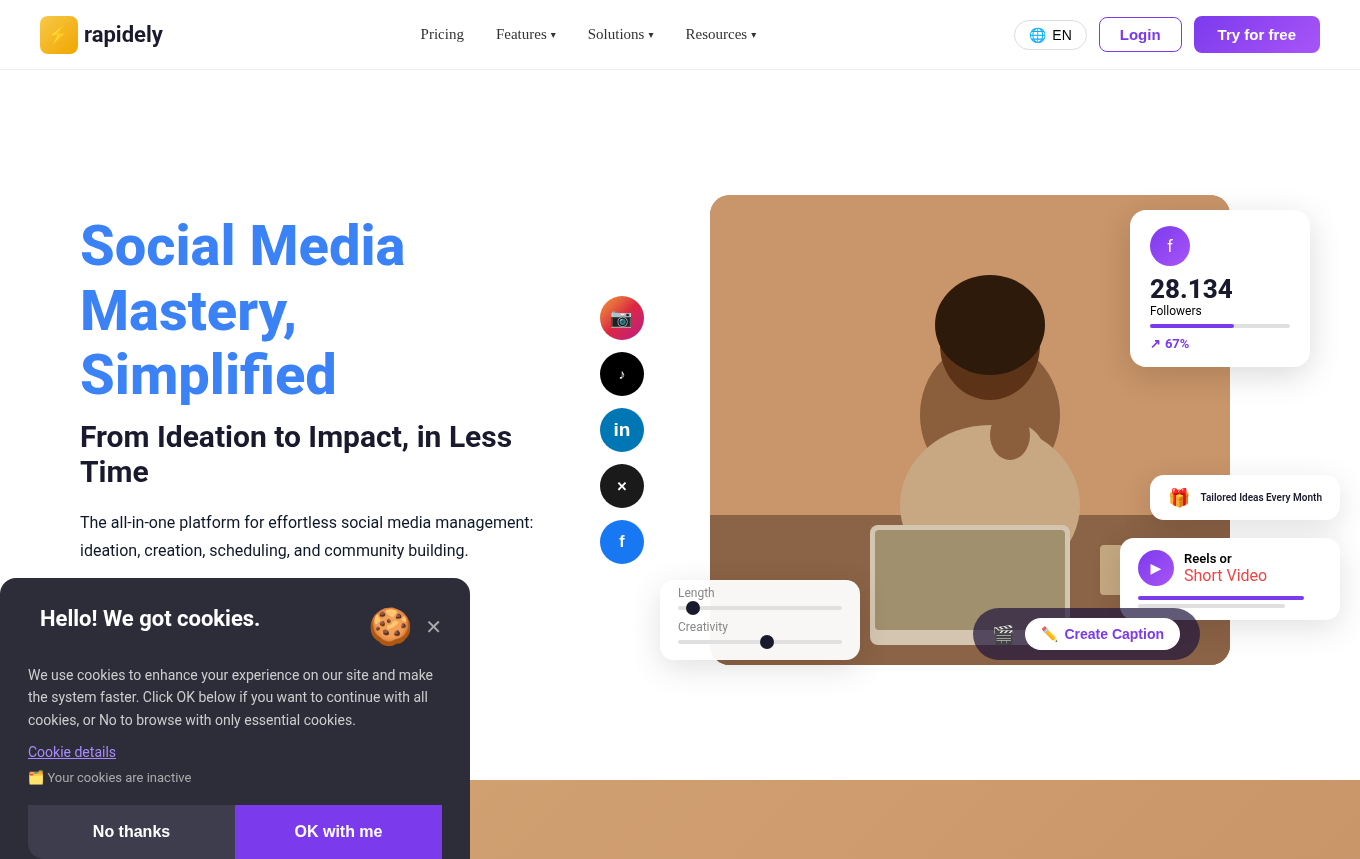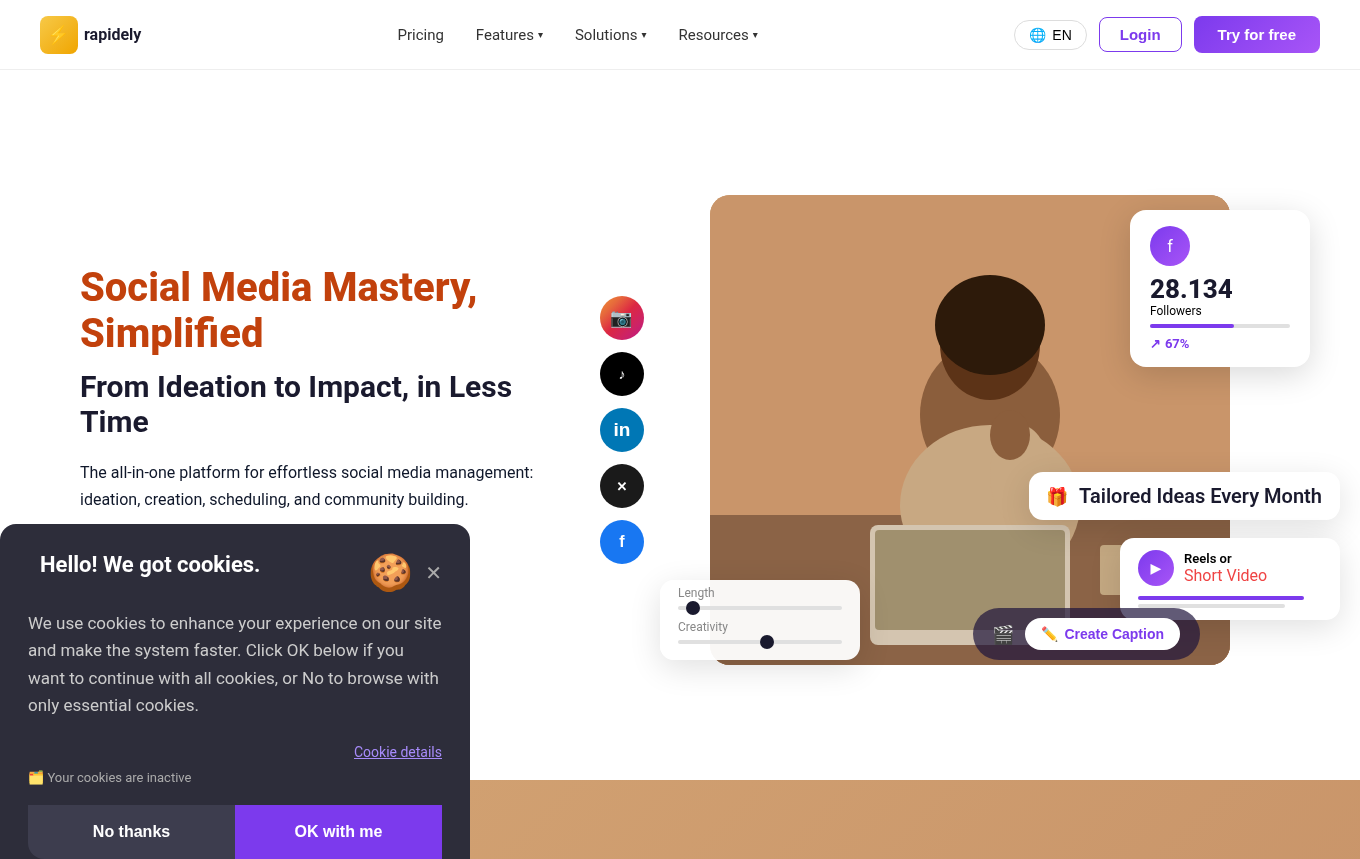--- a/index.html
+++ b/index.html
@@ -10,25 +10,25 @@
       display: flex; align-items: center; justify-content: space-between;
       padding: 0 40px; height: 70px; border-bottom: 1px solid #eee; position: relative; z-index: 10;
     }
     .nav-logo { display: flex; align-items: center; gap: 6px; }
     .nav-logo-icon {
       width: 38px; height: 38px;
       background: linear-gradient(135deg, #f7c948, #f0a500);
       border-radius: 8px; display: flex; align-items: center; justify-content: center;
       font-size: 18px;
     }
-    .nav-logo-text { font-size: 16px; font-weight: 700; color: #1a1a2e; }
+    .nav-logo-text { font-size: 22px; font-weight: 700; color: #1a1a2e; }
     .nav-links { display: flex; align-items: center; gap: 32px; }
     .nav-link {
       font-size: 15px; color: #333; text-decoration: none; cursor: pointer;
-      display: flex; align-items: center; gap: 4px;
+      display: flex; align-items: center; gap: 4px; font-family: Liberation Serif, serif;
     }
     .nav-link .chevron { font-size: 10px; }
     .nav-right { display: flex; align-items: center; gap: 12px; }
     .lang-btn {
       display: flex; align-items: center; gap: 6px; border: 1px solid #ddd;
       border-radius: 20px; padding: 6px 14px; font-size: 14px; cursor: pointer; background: #fff;
     }
     .login-btn {
       border: 1px solid #7c3aed; color: #7c3aed; background: #fff;
       padding: 8px 20px; border-radius: 8px; font-size: 15px; font-weight: 600; cursor: pointer;
@@ -38,21 +38,21 @@
       color: #fff; border: none; padding: 10px 24px; border-radius: 8px;
       font-size: 15px; font-weight: 600; cursor: pointer;
     }
 
     
     .hero {
       display: flex; align-items: center; padding: 60px 80px 40px 80px;
       min-height: 700px; position: relative; gap: 40px;
     }
     .hero-left { flex: 0 0 480px; max-width: 480px; }
-    .hero-title { font-size: 40px; font-weight: 800; color: #c2410c; line-height: 1.15; margin-bottom: 12px; }
+    .hero-title { font-size: 56px; font-weight: 800; color: #3b82f6; line-height: 1.15; margin-bottom: 12px; }
     .hero-subtitle { font-size: 30px; font-weight: 700; color: #1a1a2e; margin-bottom: 20px; }
     .hero-desc { font-size: 16px; color: #0f172a; line-height: 1.7; margin-bottom: 36px; margin-top: 18px; }
     .hero-cta {
       background: linear-gradient(135deg, #7c3aed, #a855f7);
       color: #fff; border: none; padding: 14px 30px; border-radius: 10px;
       font-size: 16px; font-weight: 700; cursor: pointer;
     }
 
     
     .hero-right {
@@ -106,21 +106,21 @@
     .fc-growth { display: flex; align-items: center; gap: 4px; font-size: 13px; color: #7c3aed; font-weight: 700; }
 
     
     .tailored-card {
       position: absolute; bottom: 160px; right: -60px;
       background: #fff; border-radius: 14px; padding: 12px 18px;
       box-shadow: 0 8px 32px rgba(0,0,0,0.12); z-index: 6;
       display: flex; align-items: center; gap: 10px; white-space: nowrap;
     }
     .tailored-icon { font-size: 18px; }
-    .tailored-text { font-size: 20px; font-weight: 600; color: #1a1a2e; }
+    .tailored-text { font-size: 10px; font-weight: 600; color: #1a1a2e; }
 
     
     .reels-card {
       position: absolute; bottom: 60px; right: -60px;
       background: #fff; border-radius: 14px; padding: 12px 18px;
       box-shadow: 0 8px 32px rgba(0,0,0,0.12); z-index: 6; width: 220px;
     }
     .reels-top { display: flex; align-items: center; gap: 10px; margin-bottom: 10px; }
     .play-btn {
       width: 36px; height: 36px; border-radius: 50%;
@@ -170,22 +170,22 @@
     .cookie-banner {
       position: fixed; bottom: 0; left: 0;
       width: 470px; background: #2d2d3a; border-radius: 16px 16px 0 0;
       padding: 28px 28px 0 28px; z-index: 100; color: #fff;
     }
     .cookie-header { display: flex; justify-content: space-between; align-items: flex-start; margin-bottom: 16px; margin-left: 12px; }
     .cookie-title { font-size: 22px; font-weight: 700; color: #fff; }
     .close-btn {
       background: none; border: none; color: #aaa; font-size: 20px; cursor: pointer; line-height: 1;
     }
-    .cookie-desc { font-size: 17px; color: #ccc; line-height: 1.6; margin-bottom: 25px; }
-    .cookie-details-link { color: #a78bfa; text-decoration: underline; font-size: 14px; cursor: pointer; display: block; margin-bottom: 10px; text-align: right; }
+    .cookie-desc { font-size: 14px; color: #ccc; line-height: 1.6; margin-bottom: 13px; }
+    .cookie-details-link { color: #a78bfa; text-decoration: underline; font-size: 14px; cursor: pointer; display: block; margin-bottom: 10px; }
     .cookie-inactive { font-size: 13px; color: #aaa; margin-bottom: 20px; }
     .cookie-buttons { display: flex; }
     .no-thanks-btn {
       flex: 1; background: #3d3d4e; color: #fff; border: none;
       padding: 18px; font-size: 16px; font-weight: 600; cursor: pointer;
       border-radius: 0 0 0 16px;
     }
     .ok-btn {
       flex: 1; background: #7c3aed; color: #fff; border: none;
       padding: 18px; font-size: 16px; font-weight: 600; cursor: pointer;

